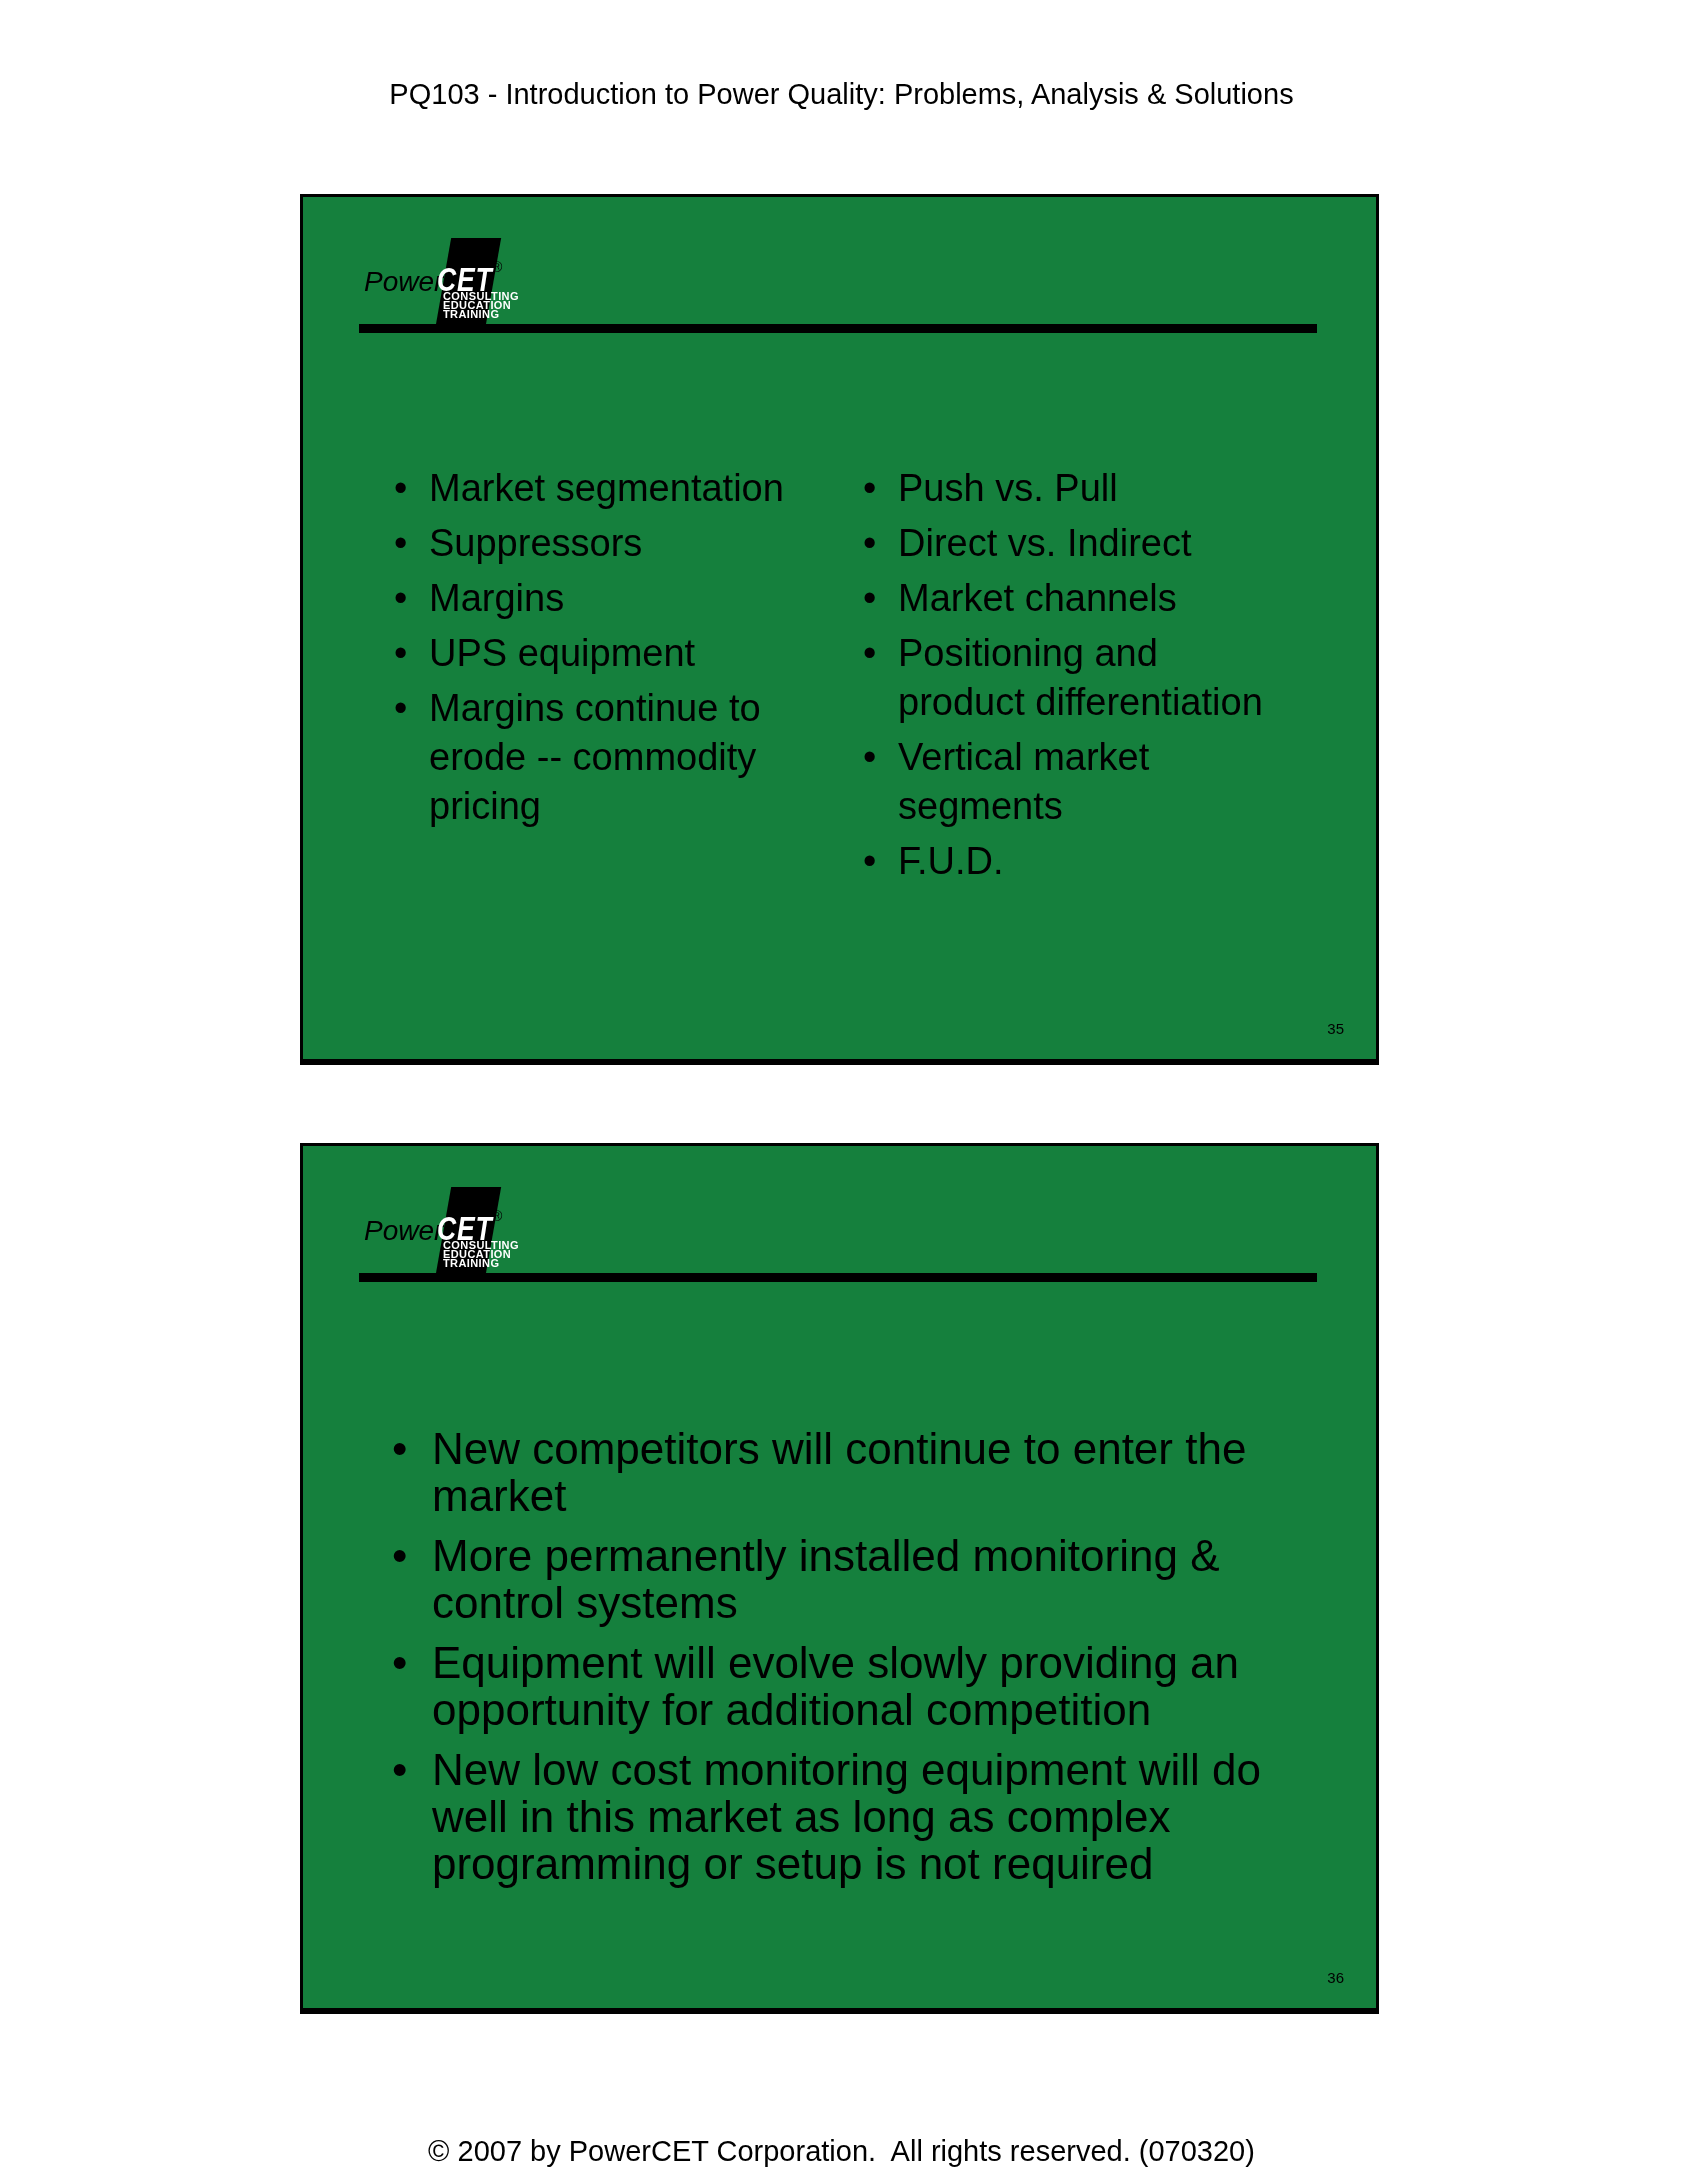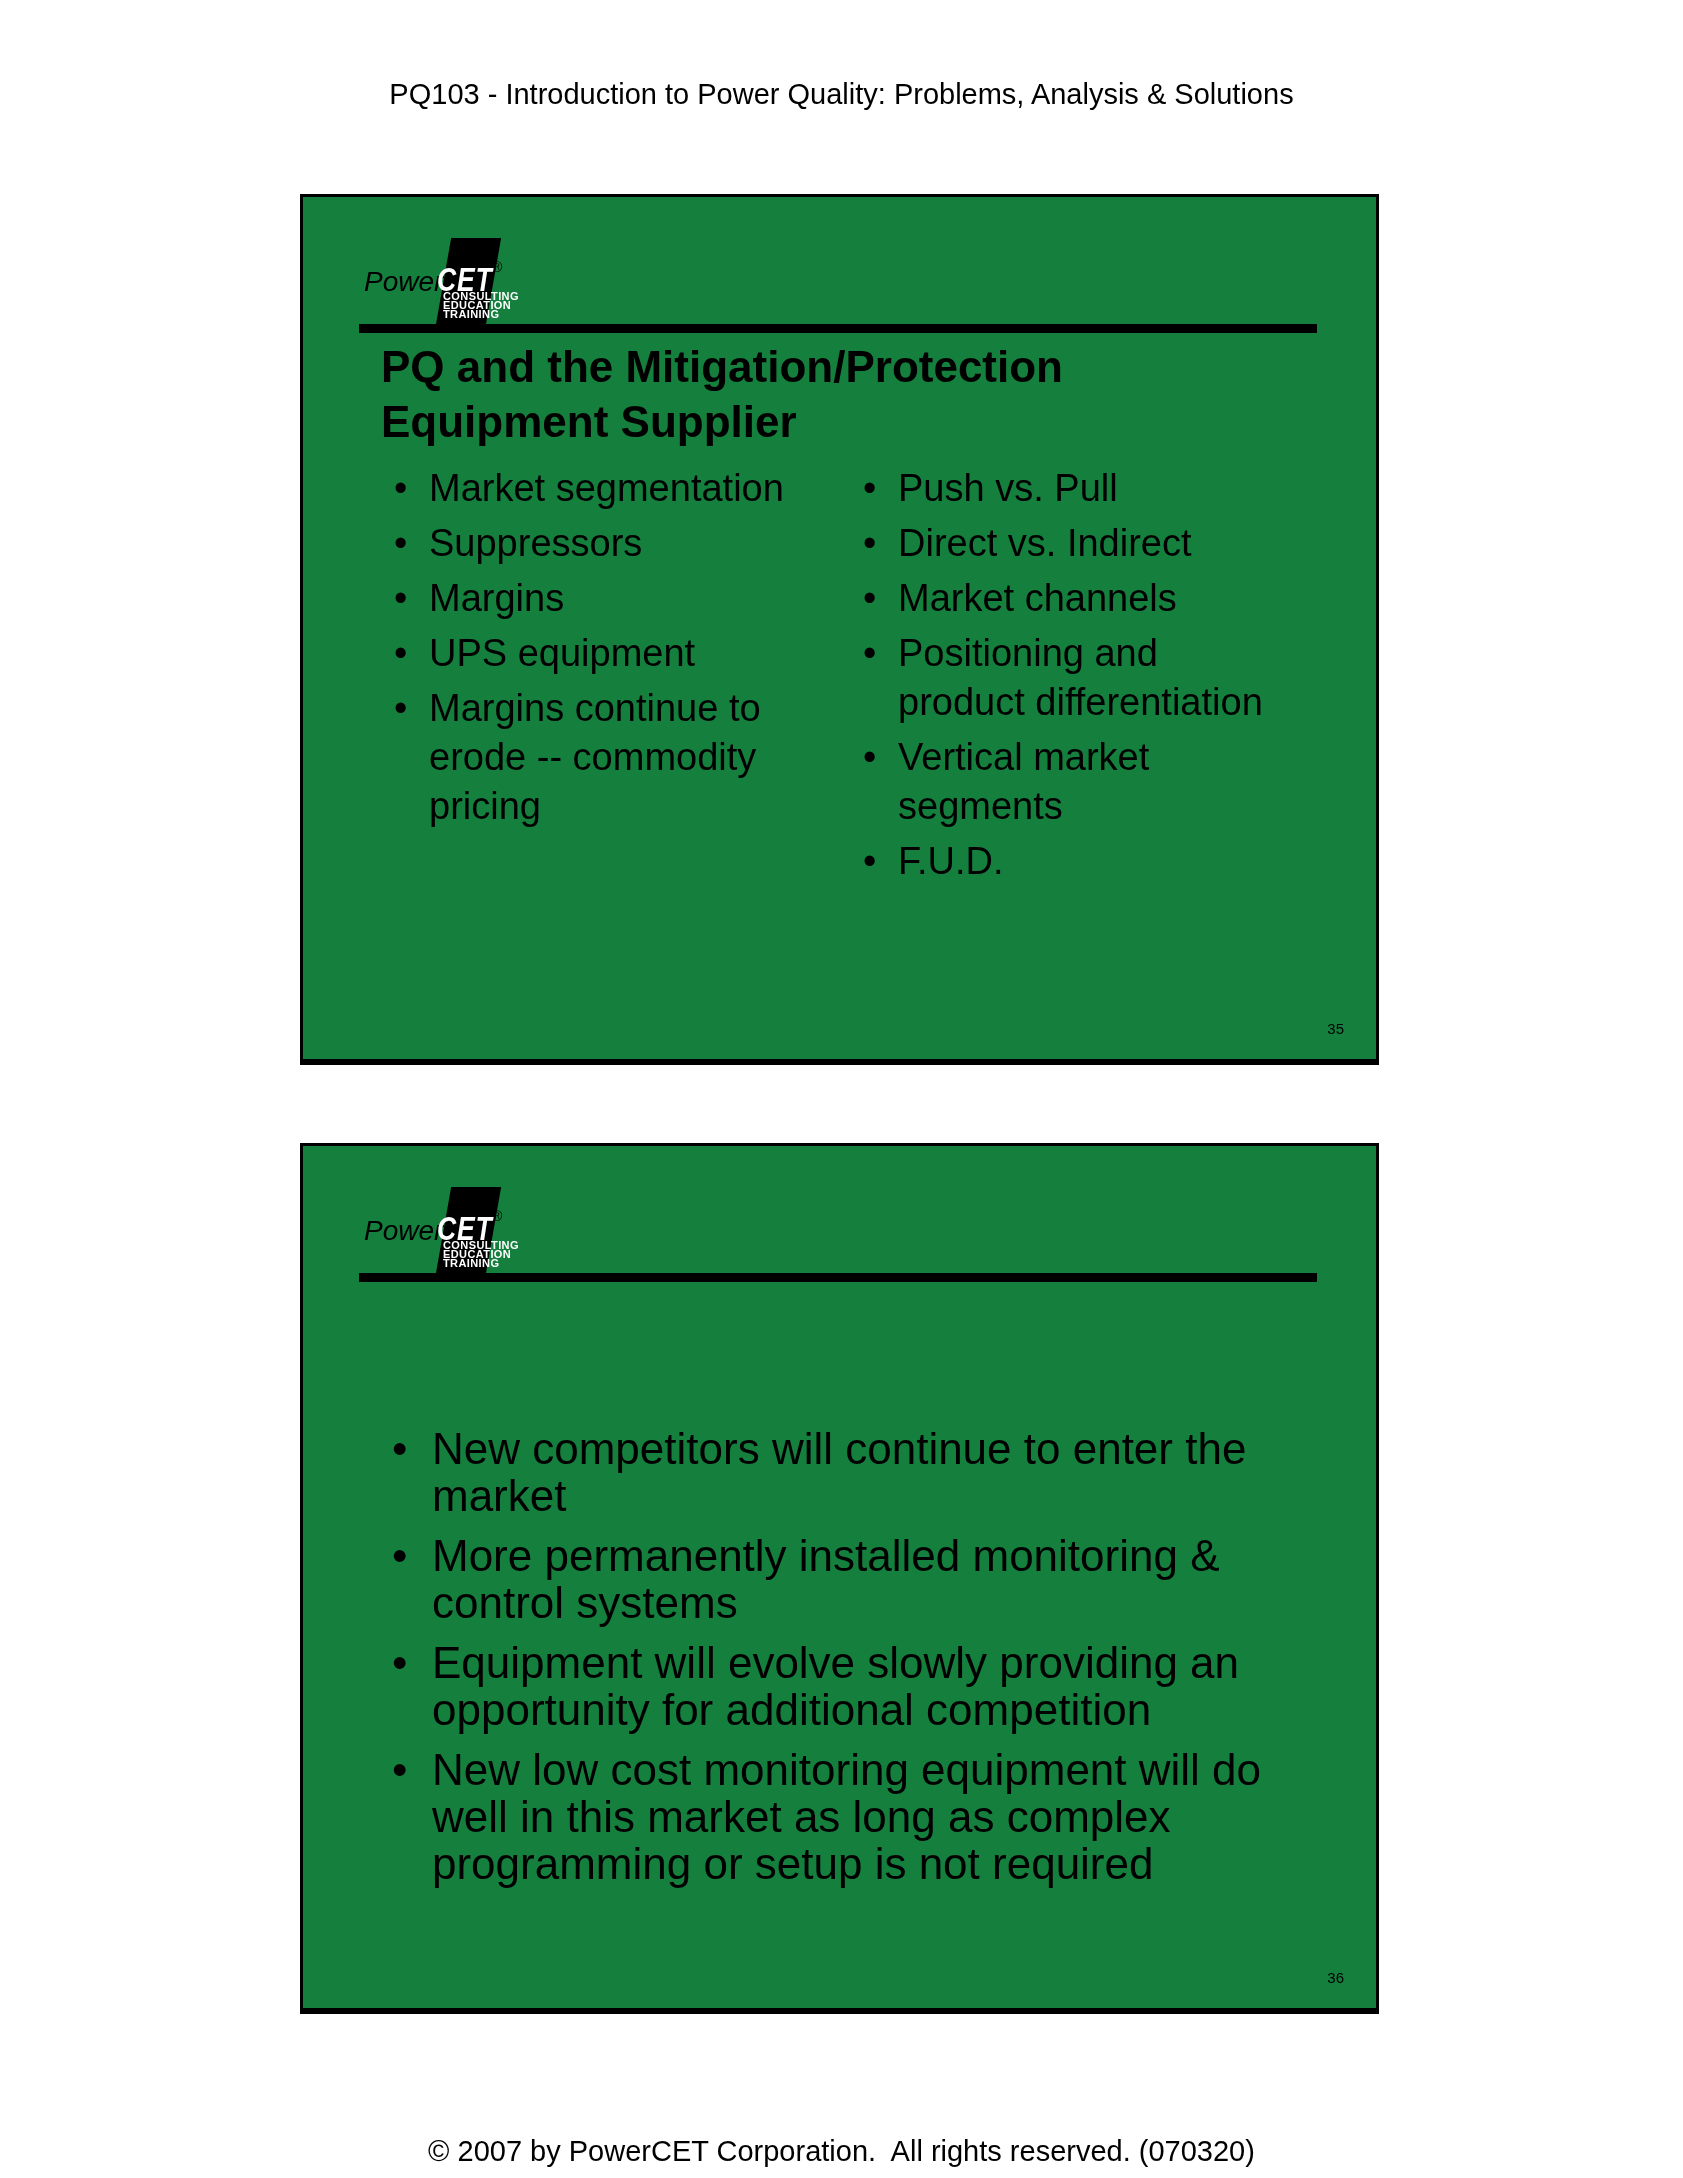--- a/index.html
+++ b/index.html
@@ -88,21 +88,20 @@
     <span class="brand-cet">CET</span>
     <span class="reg-mark">®</span>
     <div class="tagline">
       <div>CONSULTING</div>
       <div>EDUCATION</div>
       <div>TRAINING</div>
     </div>
   </div>
   <div class="rule"></div>
 
-  <div class="slide-title">PQ and the Mitigation/Protection Equipment Supplier</div>
 
   <ul class="blist col-left">
     <li>
       <span class="mk">•</span>
       <span class="tx">Market segmentation</span>
       </li>
     <li>
       <span class="mk">•</span>
       <span class="tx">Suppressors</span>
       </li>

